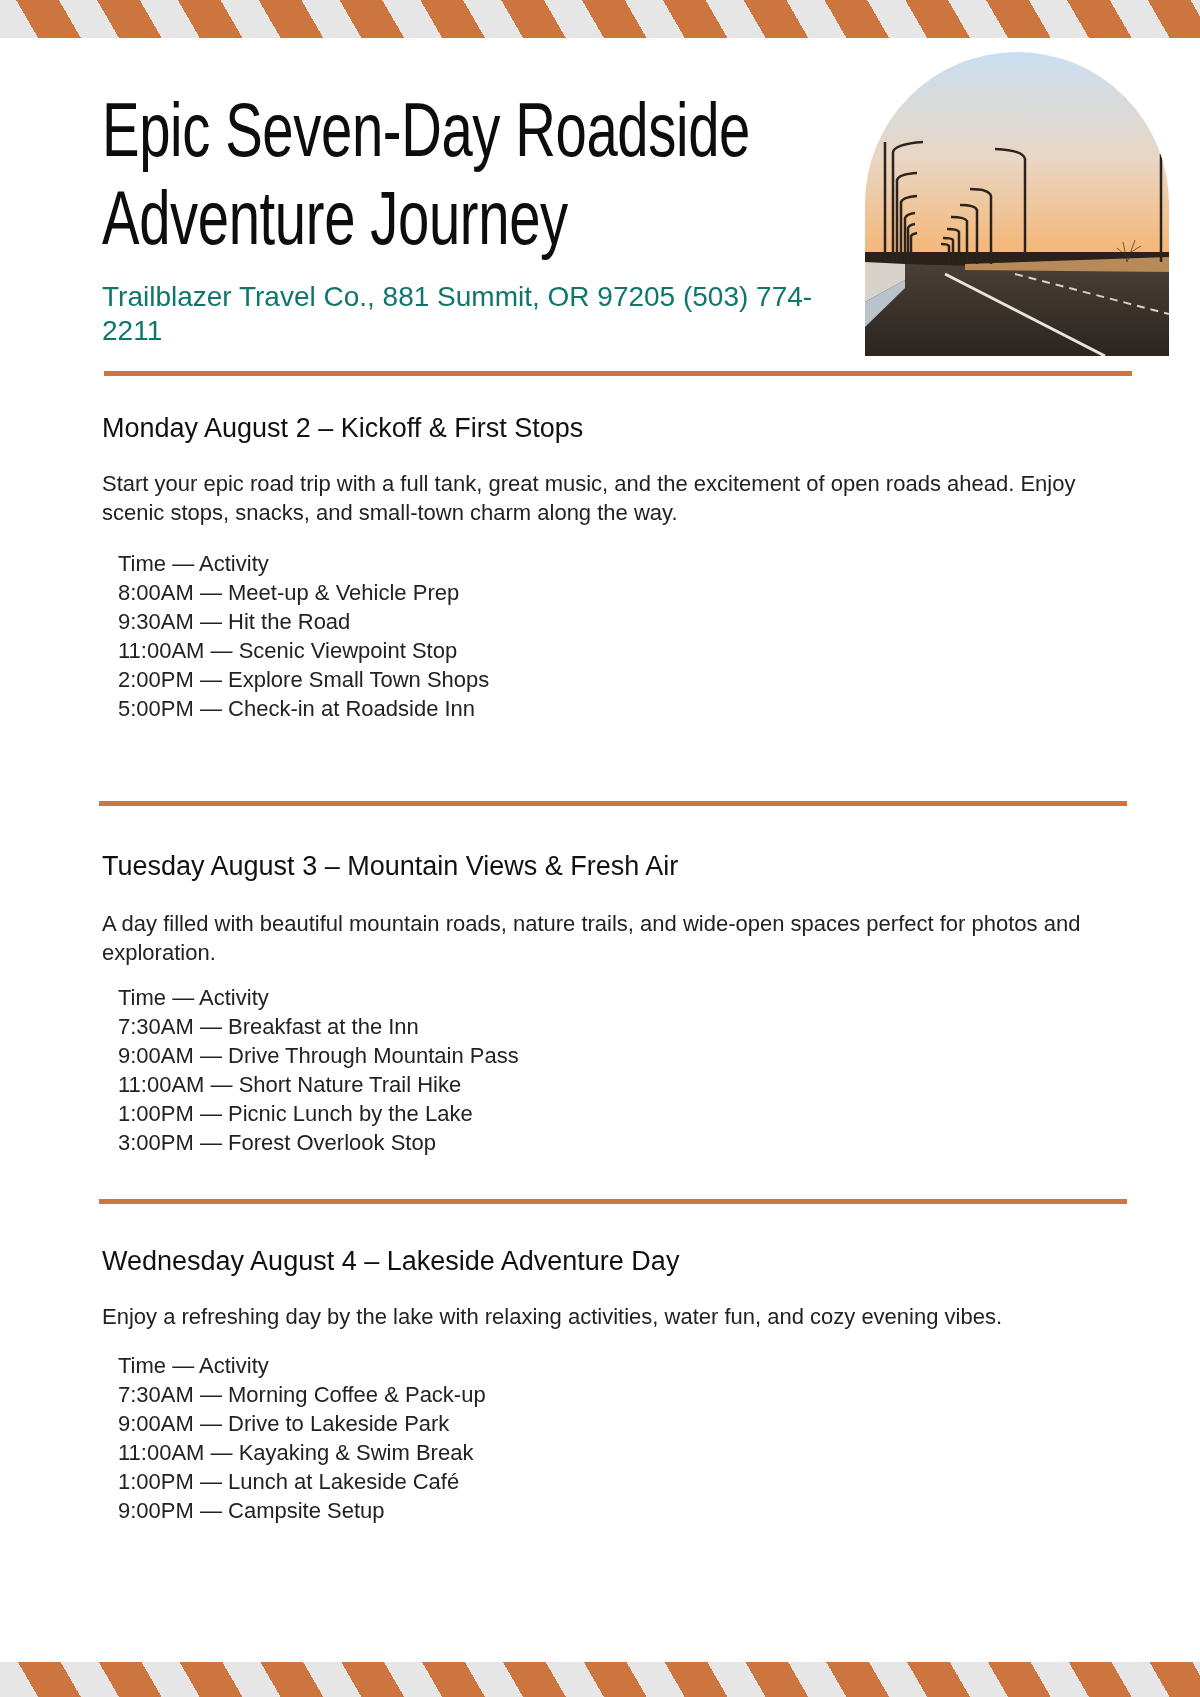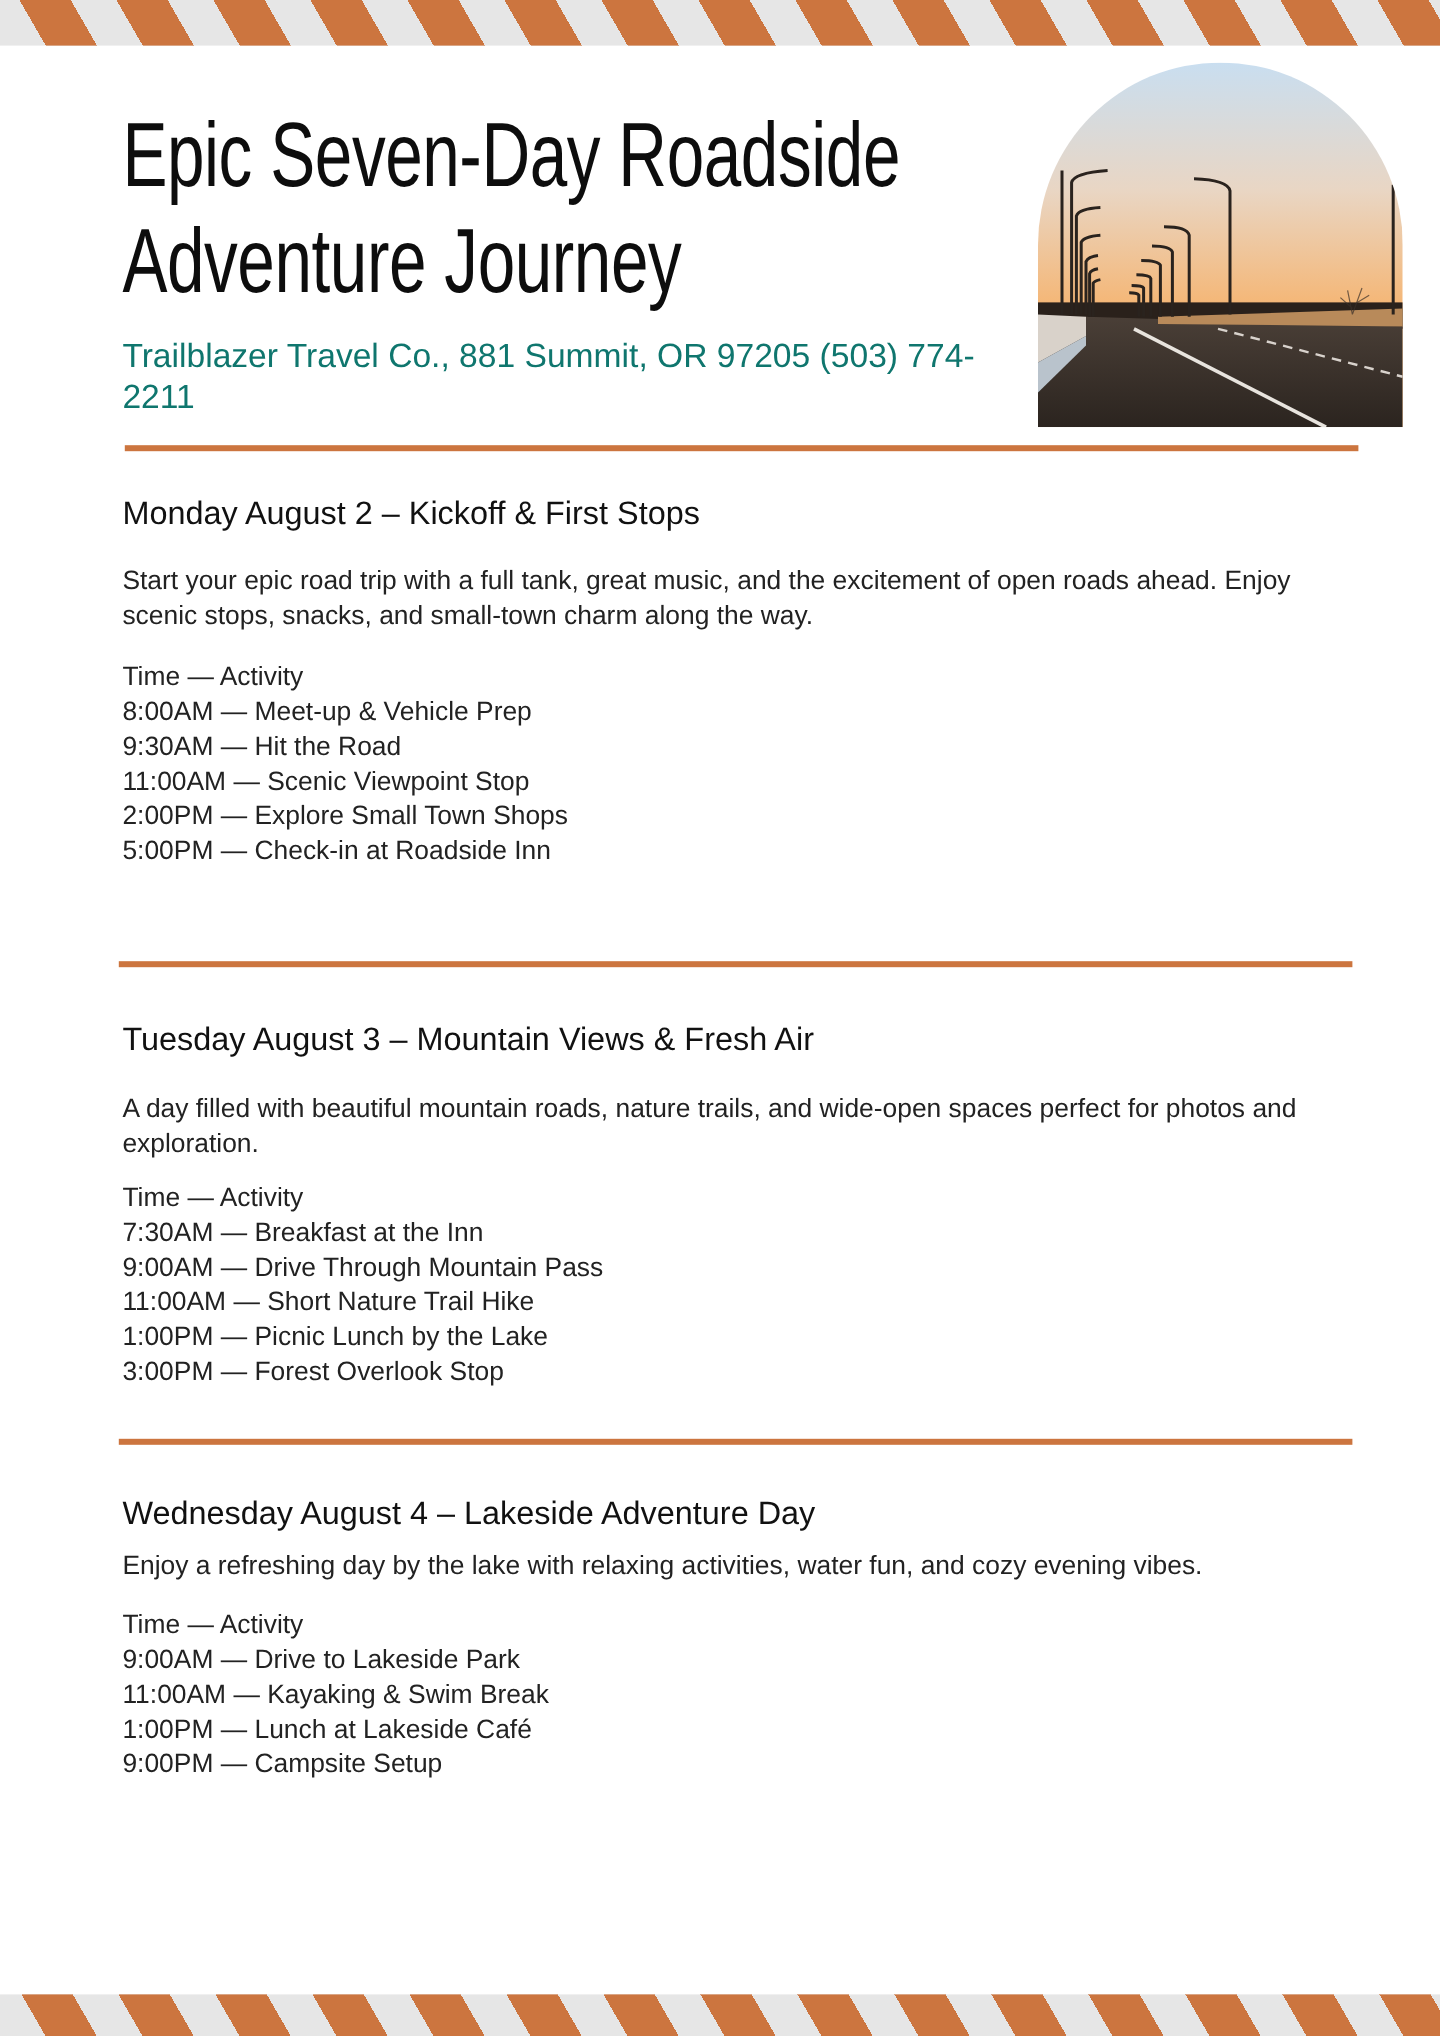--- a/index.html
+++ b/index.html
@@ -20,21 +20,21 @@
 
   .hero { position: absolute; left: 865px; top: 52px; width: 304px; height: 304px;
     border-radius: 152px 152px 0 0; overflow: hidden; }
   .hero svg { display:block; }
 
   .divider { position: absolute; height: 5px; background: #cc753f; }
 
   .day { position: absolute; left: 102px; width: 1020px; }
   .day h2 { margin: 0; font-size: 27px; font-weight: 400; line-height: 34px; color: #111; }
   .day .desc { margin: 0; font-size: 22px; line-height: 29px; color: #222; }
-  .day .sched { margin: 0; padding: 0; list-style: none; font-size: 22px; line-height: 29px; color: #222; }
+  .day .sched { margin: 16px; padding: 0; list-style: none; font-size: 22px; line-height: 29px; color: #222; }
 </style>
 </head>
 <body>
 
 <div class="stripes top"></div>
 
 <h1 class="title">
   <span>Epic Seven-Day Roadside</span>
   <span>Adventure Journey</span>
 </h1>
@@ -112,23 +112,24 @@
     <li>11:00AM — Short Nature Trail Hike</li>
     <li>1:00PM — Picnic Lunch by the Lake</li>
     <li>3:00PM — Forest Overlook Stop</li>
   </ul>
 </section>
 
 <div class="divider" style="left:99px; top:1199px; width:1028px;"></div>
 
 <section class="day" style="top:1244px;">
   <h2>Wednesday August 4 – Lakeside Adventure Day</h2>
-  <p class="desc" style="margin-top:12px;">Enjoy a refreshing day by the lake with relaxing activities, water fun, and cozy evening vibes.</p>
+  <p class="desc" style="margin-top:24px;">Enjoy a refreshing day by the lake with relaxing activities, water fun, and cozy evening vibes.</p>
   <ul class="sched" style="margin-top:20px;">
     <li>Time — Activity</li>
+    <li>7:30AM — Morning Coffee &amp; Pack-up</li>
     <li>9:00AM — Drive to Lakeside Park</li>
     <li>11:00AM — Kayaking &amp; Swim Break</li>
     <li>1:00PM — Lunch at Lakeside Café</li>
     <li>9:00PM — Campsite Setup</li>
   </ul>
 </section>
 
 <div class="stripes bottom"></div>
 
 </body></html>

